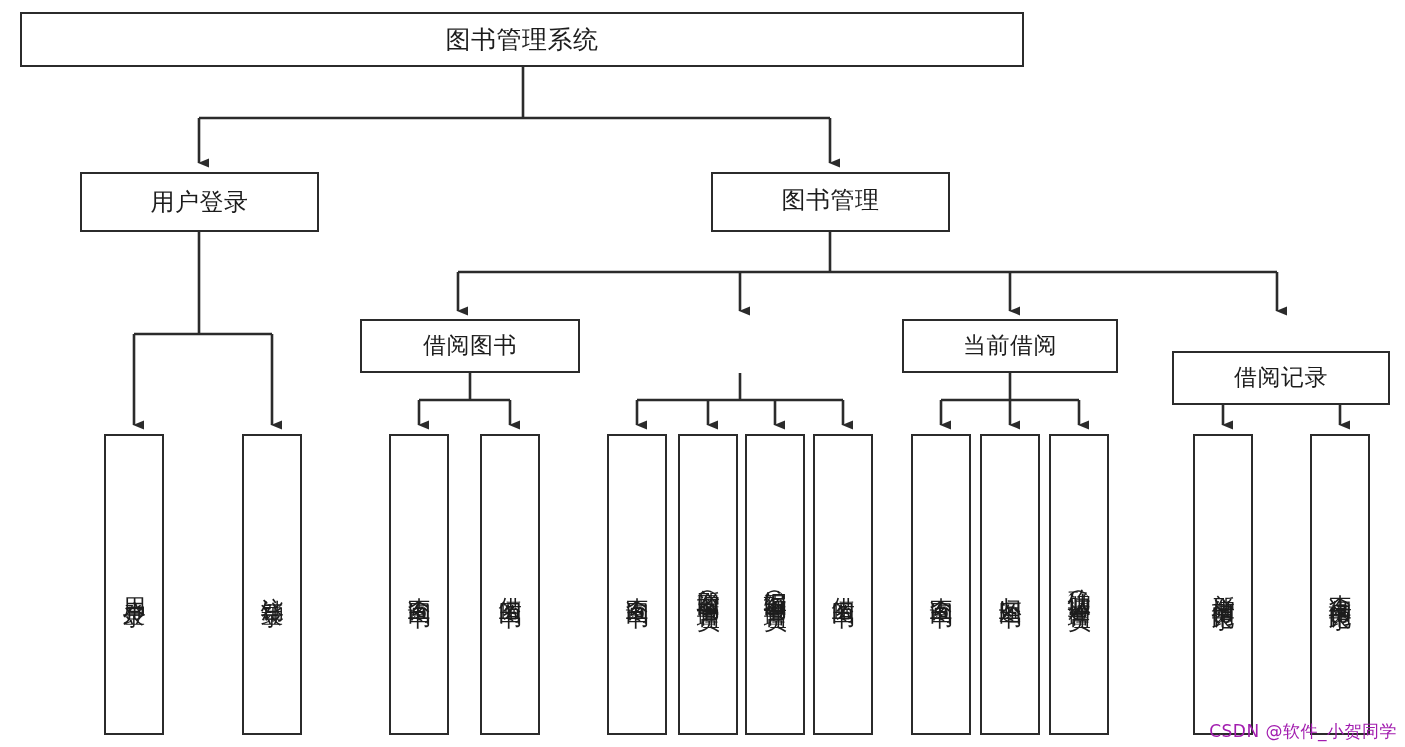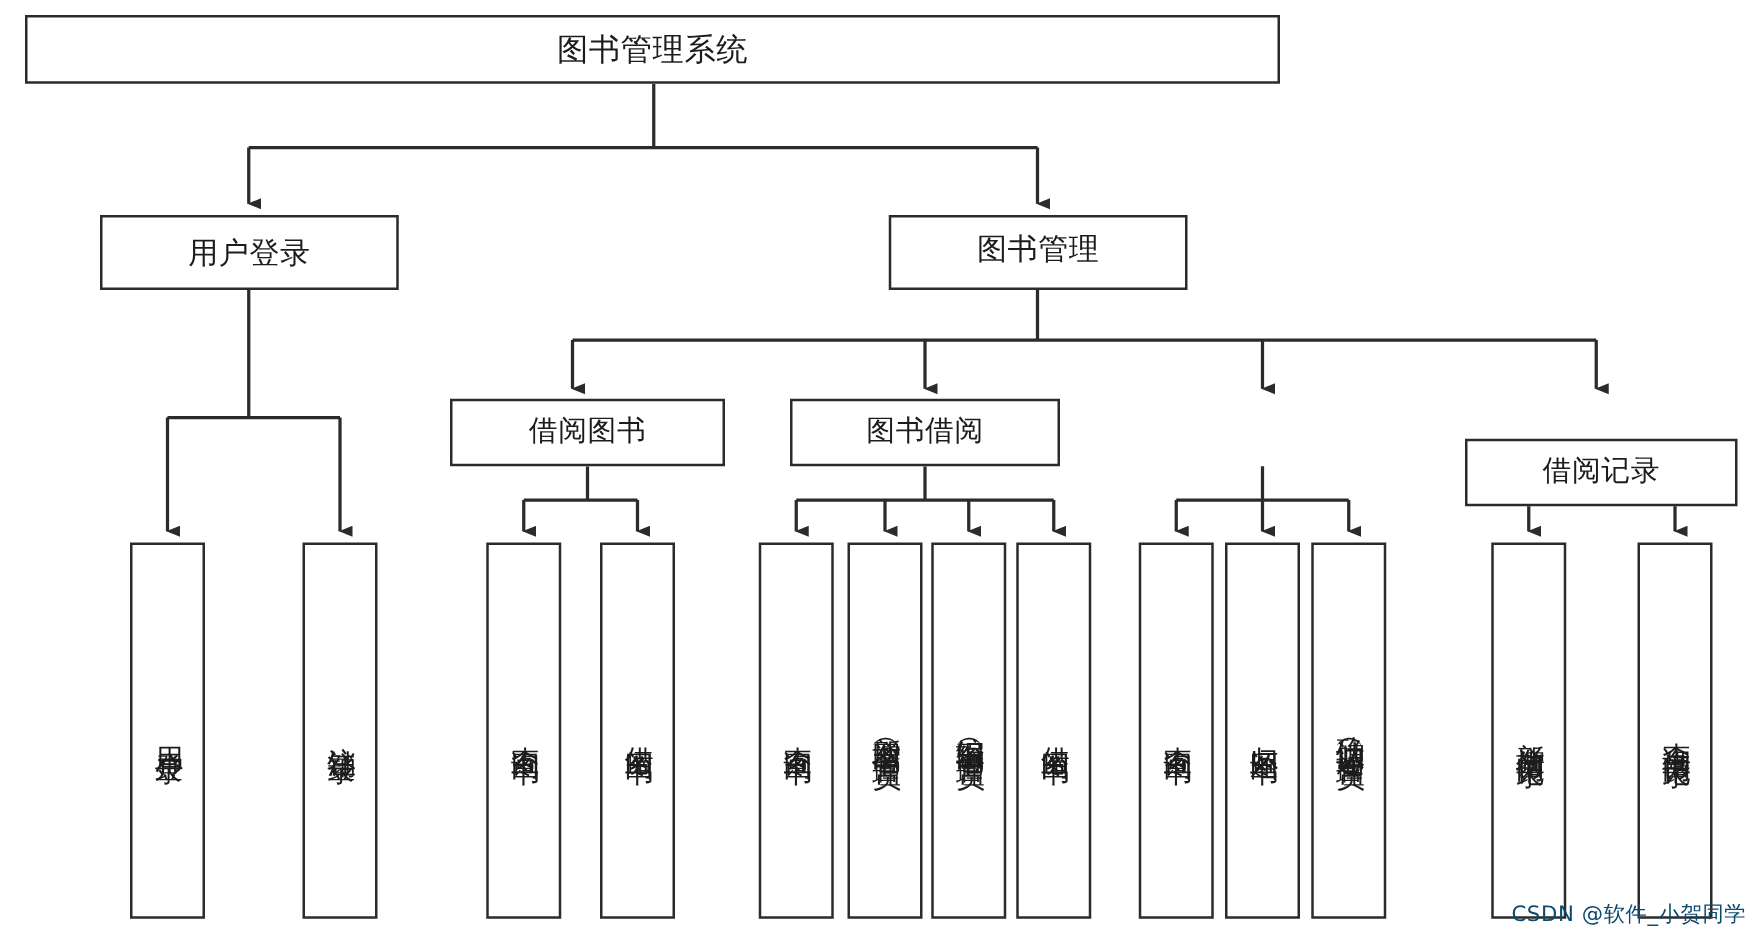--- a/index.html
+++ b/index.html
@@ -52,21 +52,21 @@
     white-space: nowrap;
   }
   .node.root .node-label { font-size: 25px; }
   .node.level1 .node-label { font-size: 24px; }
   .node.level2 .node-label { font-size: 23px; }
   #watermark {
     position: absolute;
     right: 8px;
     bottom: 4px;
     font-size: 17px;
-    color: #0c4a6e;
+    color: #a21caf;
     letter-spacing: 0.5px;
     z-index: 5;
     white-space: nowrap;
   }
 </style>
 </head>
 <body>
 
 <div id="diagram-canvas">
 
@@ -127,22 +127,22 @@
   <div class="node level1" style="left:80px; top:172px; width:239px; height:60px;">
     <span class="node-label">用户登录</span>
   </div>
   <div class="node level1" style="left:711px; top:172px; width:239px; height:60px;font-family:Liberation Mono, monospace;">
     <span class="node-label">图书管理</span>
   </div>
 
   <div class="node level2" style="left:360px; top:319px; width:220px; height:54px;">
     <span class="node-label">借阅图书</span>
   </div>
-  <div class="node level2" style="left:632px; top:319px; width:216px; height:54px;">
-    <span class="node-label">图书借阅</span>
+  <div class="node level2" style="left:902px; top:319px; width:216px; height:54px;">
+    <span class="node-label">当前借阅</span>
   </div>
   <div class="node level2" style="left:1172px; top:319px; width:218px; height:54px;margin-top:32px;">
     <span class="node-label">借阅记录</span>
   </div>
 
   <div class="node vertical" style="left:104px; top:434px; width:60px; height:301px;">
     <span class="node-label">用户登录</span>
   </div>
   <div class="node vertical" style="left:242px; top:434px; width:60px; height:301px;">
     <span class="node-label">注销登录</span>

